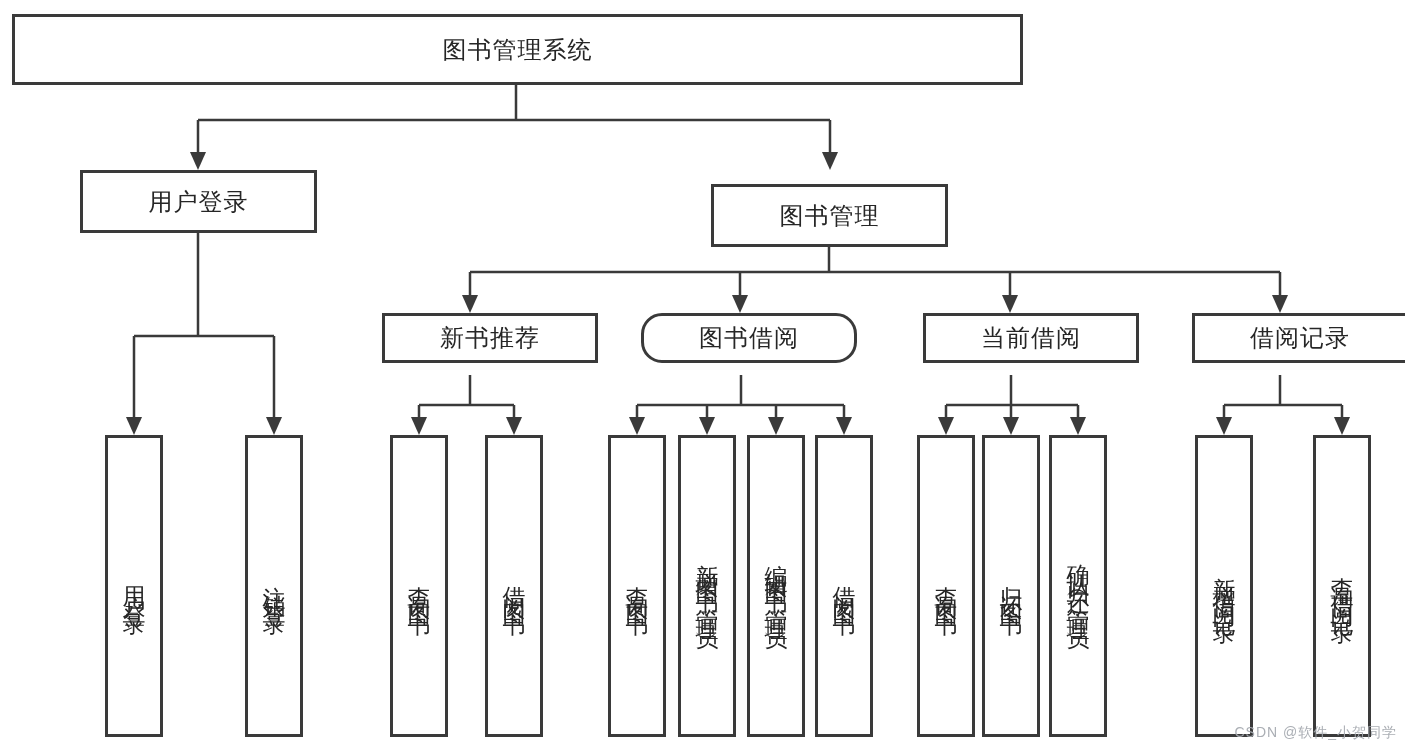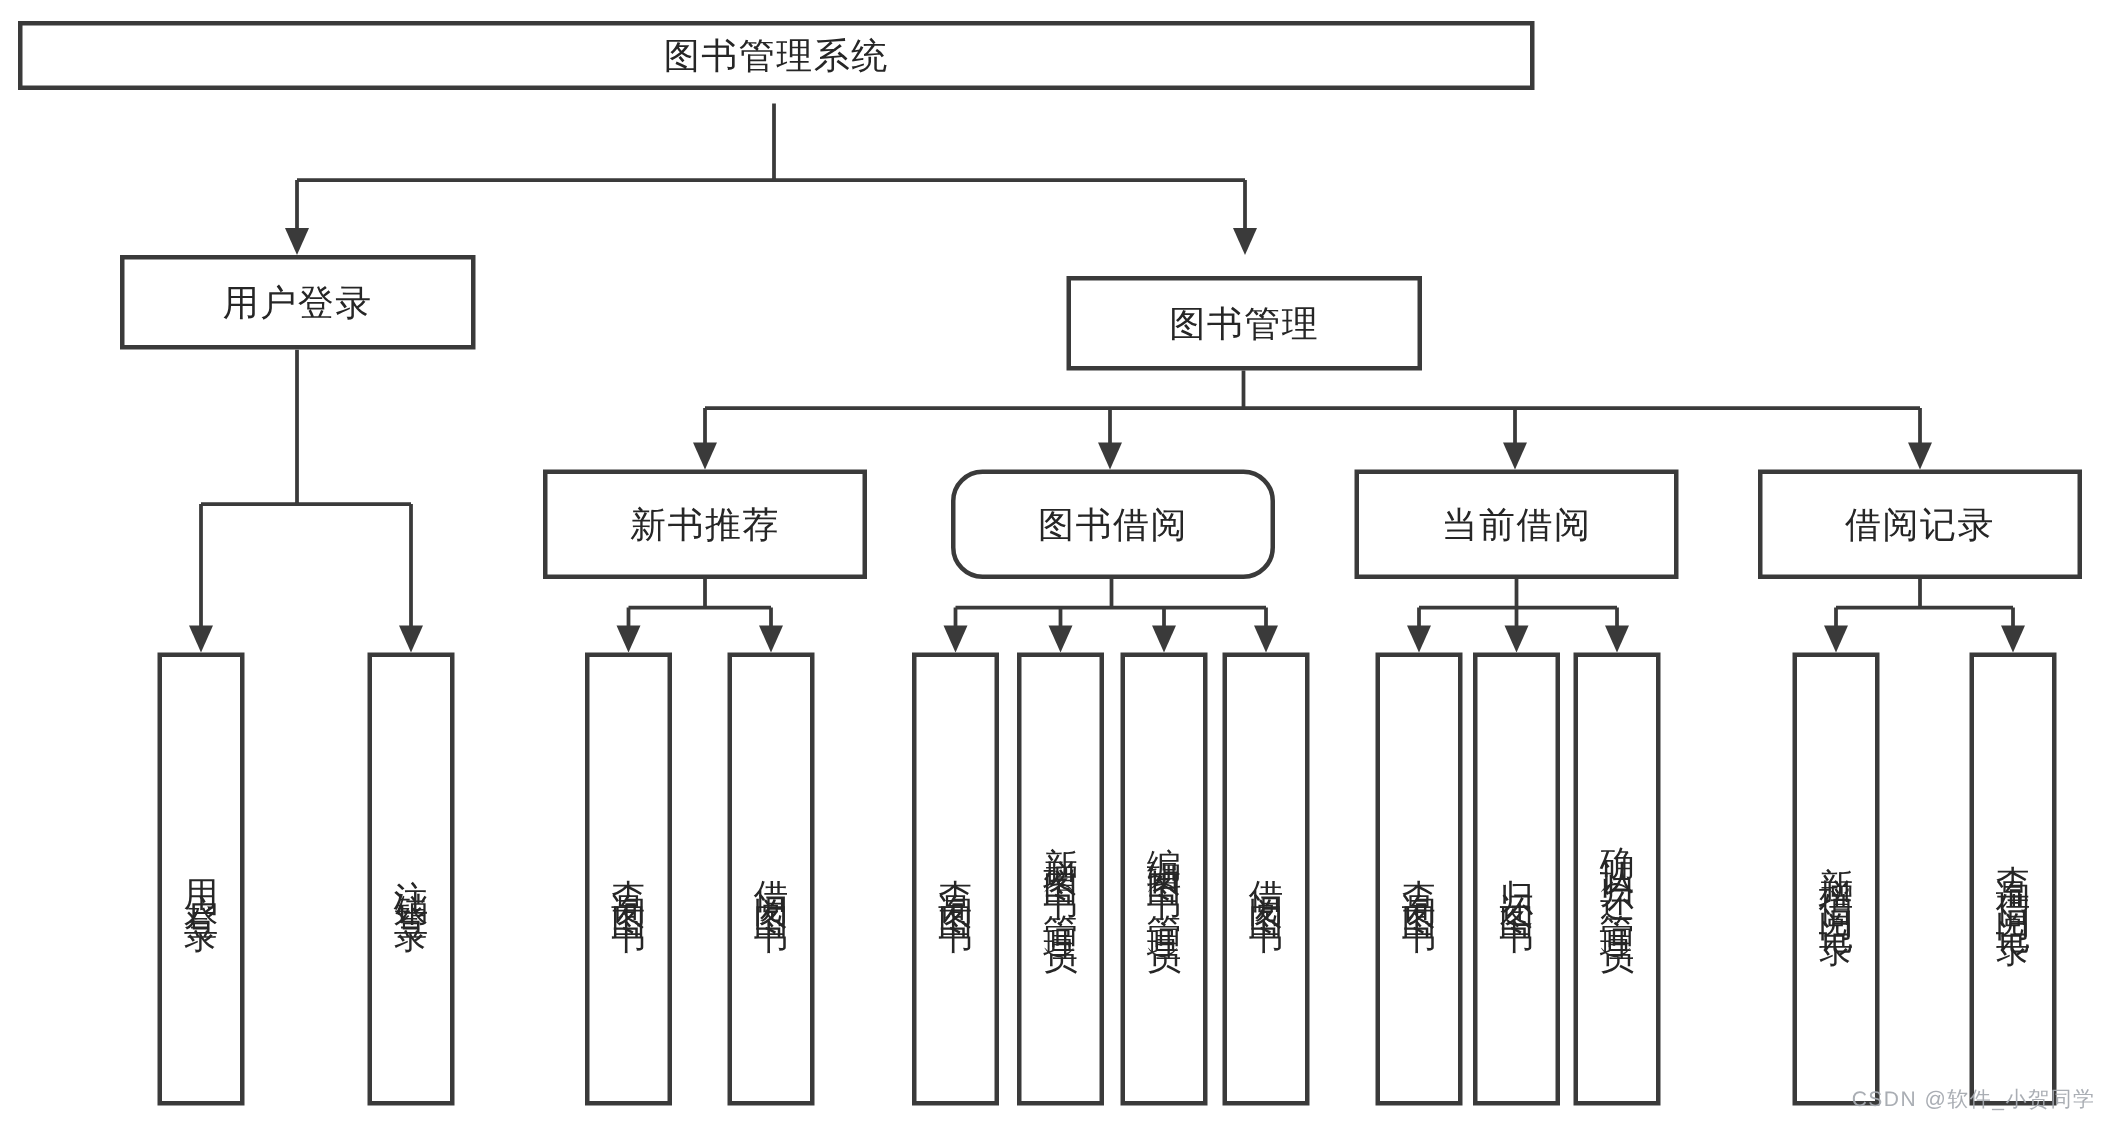--- a/index.html
+++ b/index.html
@@ -37,27 +37,27 @@
     font-weight: 500;
     letter-spacing: 1px;
   }
   .node.v {
     writing-mode: vertical-rl;
     font-size: 23px;
     font-weight: 500;
     letter-spacing: 9px;
     line-height: 1;
   }
-  .root-box   { left: 12px;  top: 14px;  width: 1011px; height: 46px; text-align: right; }
+  .root-box   { left: 12px;  top: 14px;  width: 1011px; height: 71px; text-align: right; }
   .l2-box     { top: 170px; height: 63px; width: 237px; }
   .b-userlogin{ left: 80px; }
   .b-bookmgmt { left: 711px; margin-top: 14px; }
-  .l3-box     { top: 313px; height: 73px; width: 216px; }
+  .l3-box     { top: 313px; height: 50px; width: 216px; margin-left: 20px; }
   .c-newbook  { left: 362px; }
-  .c-borrow   { left: 634px; border-radius: 21px; }
+  .c-borrow   { left: 621px; border-radius: 21px; }
   .c-current  { left: 903px; }
   .c-records  { left: 1172px; }
   .leaf       { top: 435px; height: 302px; width: 58px; }
   .lf-1a { left: 105px; }
   .lf-1b { left: 245px; }
   .lf-2a { left: 390px; }
   .lf-2b { left: 485px; }
   .lf-3a { left: 608px; }
   .lf-3b { left: 678px; }
   .lf-3c { left: 747px; }

